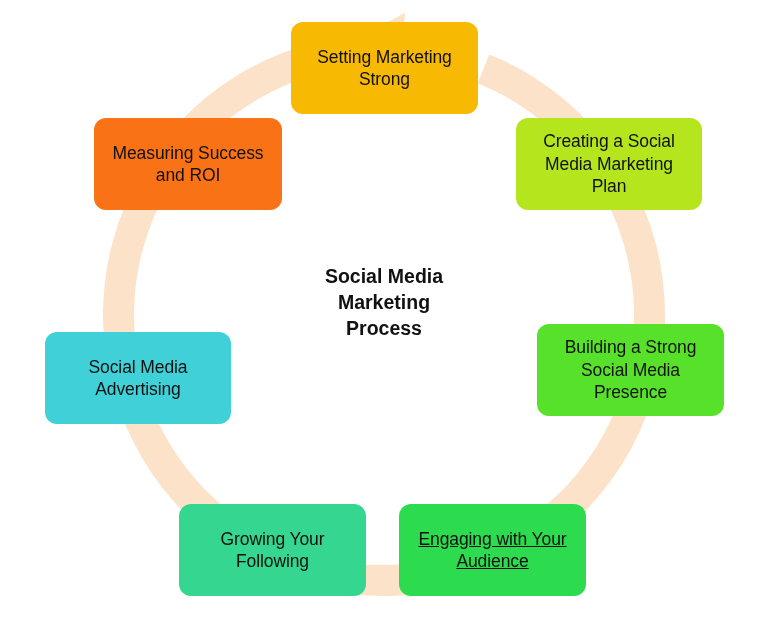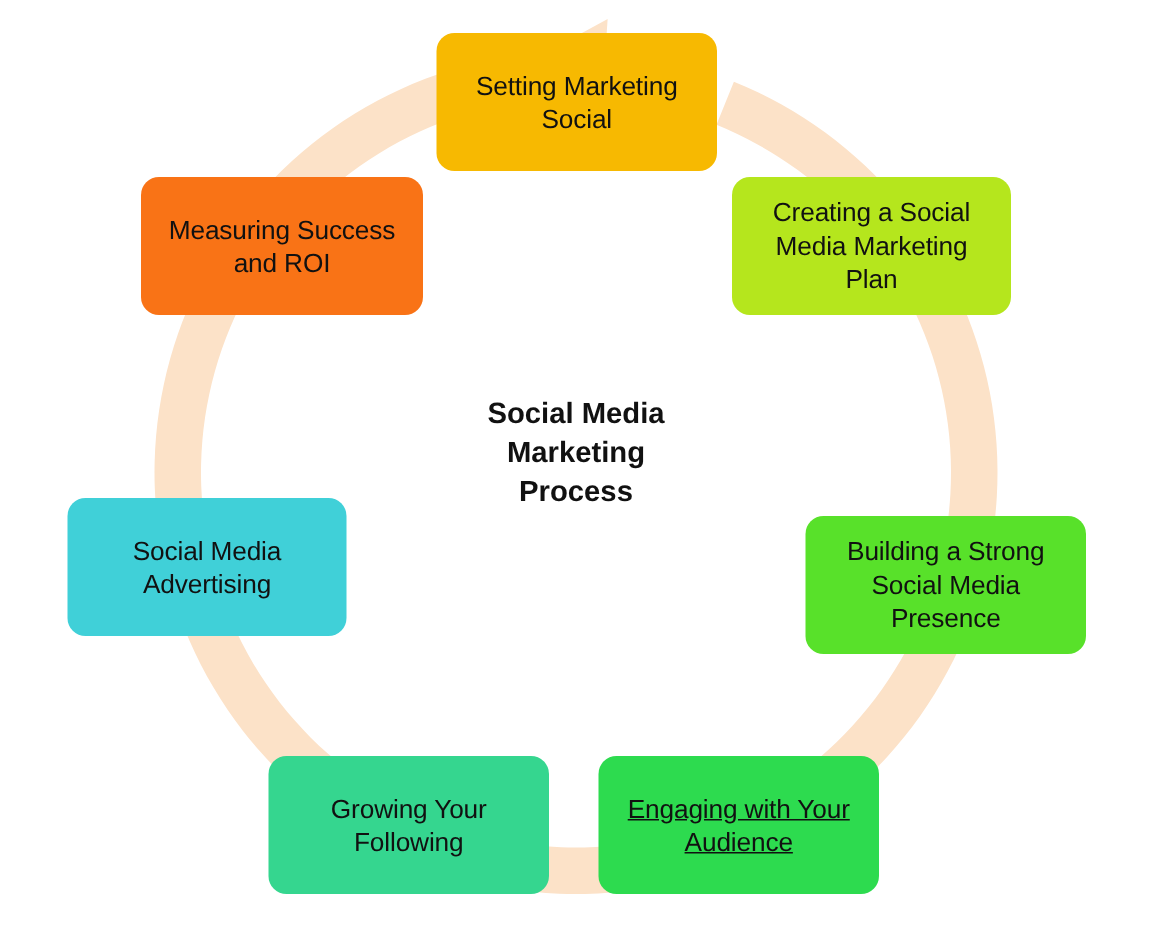--- a/index.html
+++ b/index.html
@@ -61,30 +61,30 @@
   <svg id="ring-svg" viewBox="0 0 768 630" xmlns="http://www.w3.org/2000/svg">
 
     <g id="ring-group">
       <path id="ring-band" fill="#FCE2C8" fill-rule="evenodd" d="M 489.2644527498712 54.46133686673272 A 281 281 0 1 1 403.6015691220992 34.68450187698937 L 401.4391184360313 65.60898743504393 A 250 250 0 1 0 477.651648353978 83.20403635830314 Z"></path>
       <polygon id="ring-arrowhead" fill="#FCE2C8" points="337.2,49.6 405.1,12.7 399.9,87.6"></polygon>
     </g>
   </svg>
 
   <div class="node" style="left: 291px; top: 22px; width: 187px; height: 92px; background: rgb(247, 185, 1);">
     <span class="node-label">Setting Marketing
-Social</span>
+Strong</span>
   </div>
 
-  <div class="node" style="left: 488px; top: 118px; width: 186px; height: 92px; background: rgb(181, 230, 29);">
+  <div class="node" style="left: 516px; top: 118px; width: 186px; height: 92px; background: rgb(181, 230, 29);">
     <span class="node-label">Creating a Social
 Media Marketing
 Plan</span>
   </div>
 
-  <div class="node" style="left: 537px; top: 344px; width: 187px; height: 92px; background: rgb(88, 225, 42);">
+  <div class="node" style="left: 537px; top: 324px; width: 187px; height: 92px; background: rgb(88, 225, 42);">
     <span class="node-label">Building a Strong
 Social Media
 Presence</span>
   </div>
 
   <div class="node" style="left: 399px; top: 504px; width: 187px; height: 92px; background: rgb(45, 219, 79); text-decoration: underline;">
     <span class="node-label">Engaging with Your
 Audience</span>
   </div>
 

